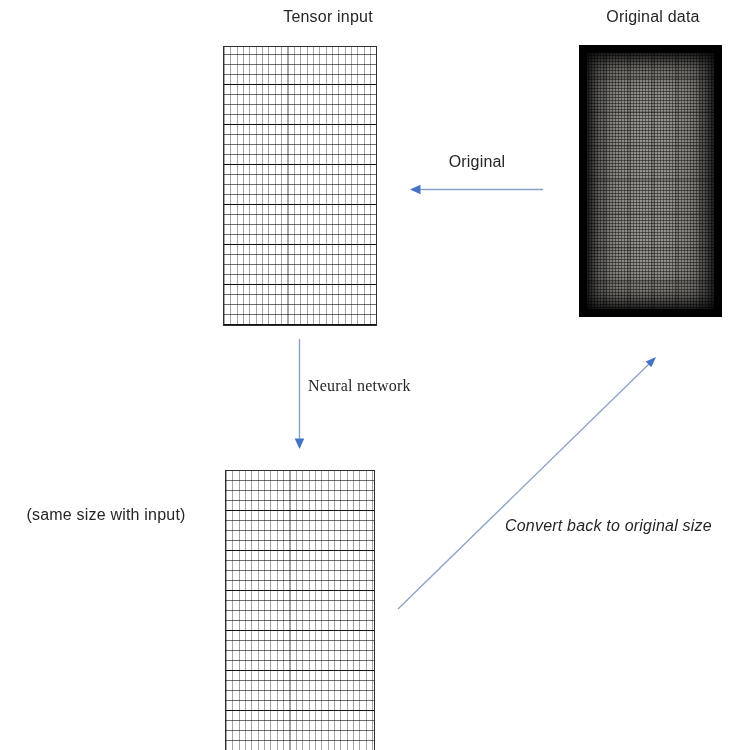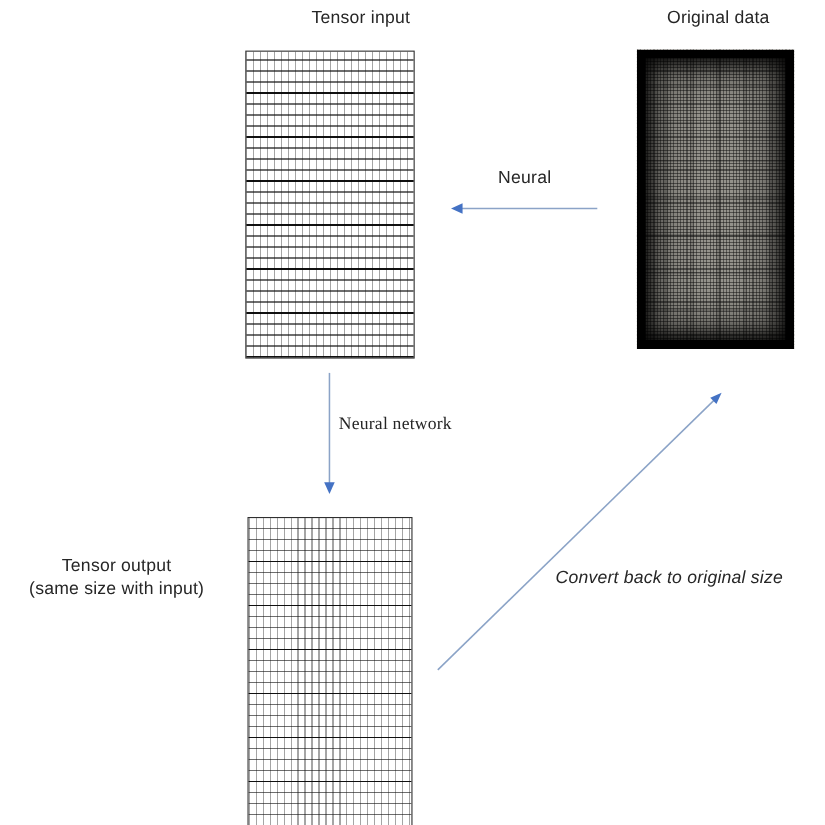--- a/index.html
+++ b/index.html
@@ -66,26 +66,25 @@
   <div class="lbl centered" style="left:296px; top:8px;margin-left:32px;">Tensor input</div>
 
   <div class="lbl centered" style="left:653px; top:8px;">Original data</div>
 
   <div id="grid-input" class="tensor-grid"></div>
 
   <div class="original-data"></div>
 
   <div id="grid-output" class="tensor-grid"></div>
 
-  <div class="lbl centered" style="left:477px; top:153px;">Neural</div>
+  <div class="lbl centered" style="left:477px; top:153px;">Original</div>
 
   <div class="lbl" style="left:308px; top:377px;font-family:Liberation Serif, serif;">Neural network</div>
 
   <div id="lbl-tensor-output" class="lbl centered" style="left:106px; top:504px;">
-    <span style="display:block;">Tensor output</span>
     <span style="display:block;">(same size with input)</span>
   </div>
 
   <div class="lbl" style="left:505px; top:517px;font-style:italic;">Convert back to original size</div>
 
   <svg class="arrows" width="750" height="750" viewBox="0 0 750 750">
 
     <g>
       <line x1="543" y1="189.5" x2="419" y2="189.5" stroke="#8ba3c7" stroke-width="1.4"></line>
       <polygon points="410,189.5 420.5,184.7 420.5,194.3" fill="#4472c4"></polygon>

